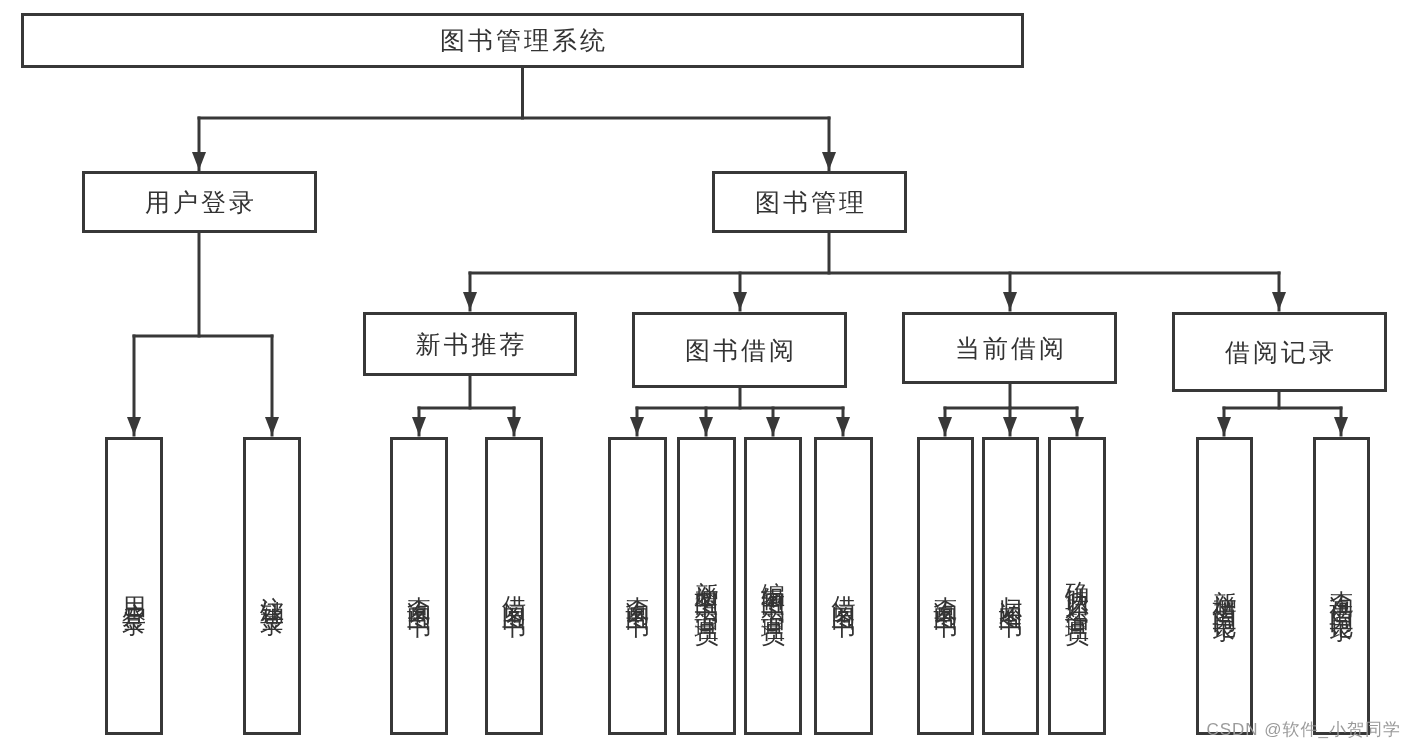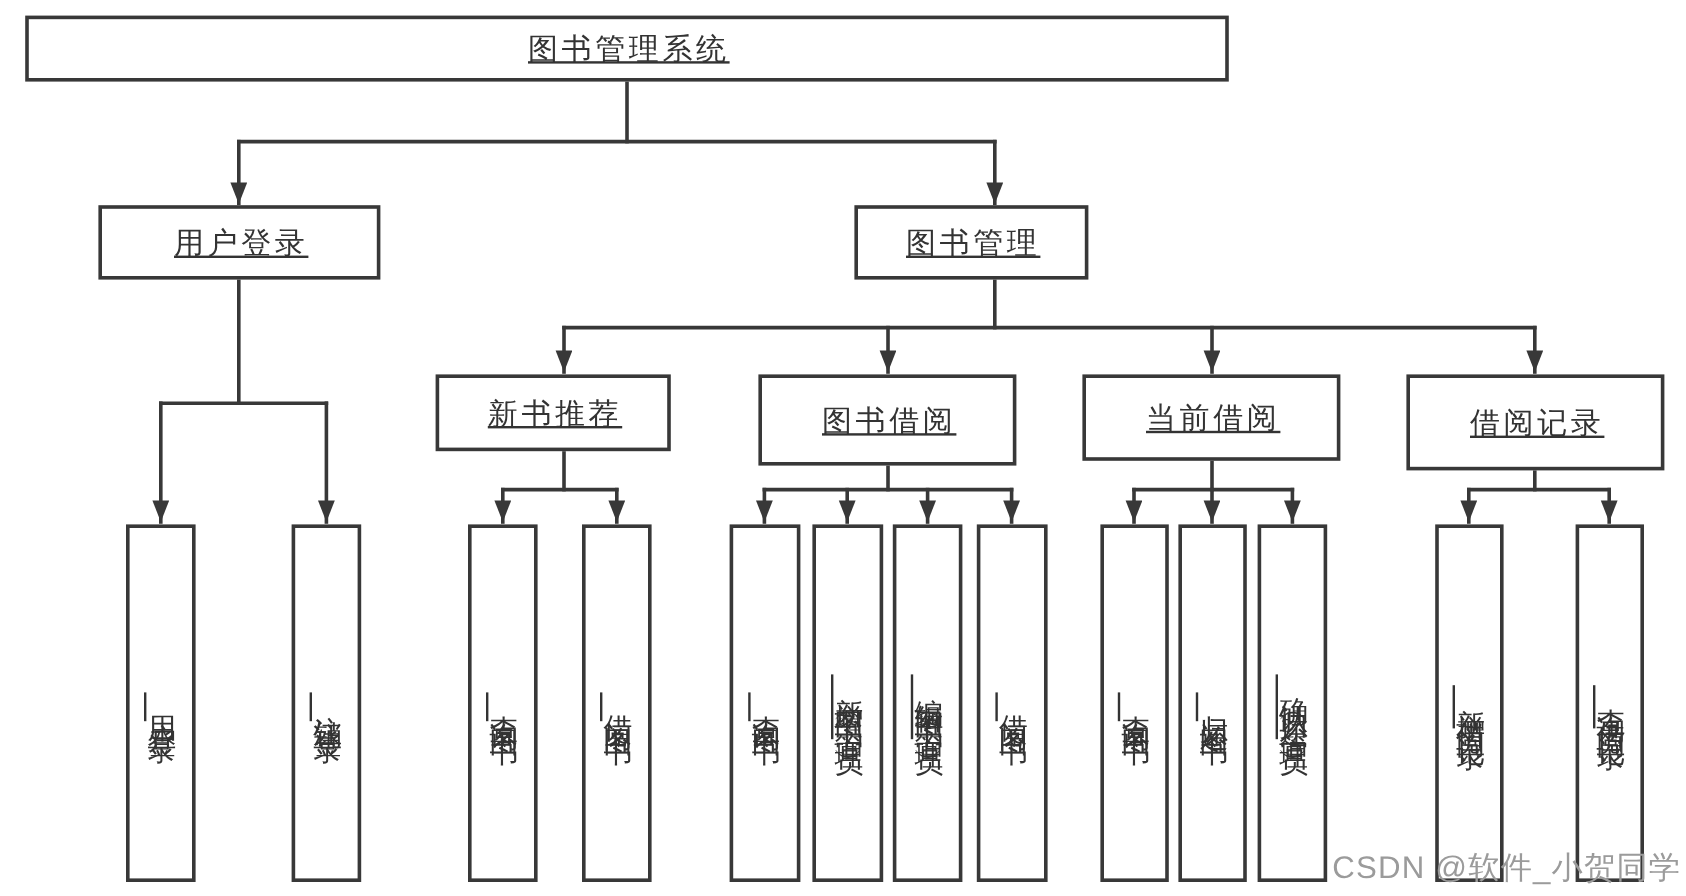--- a/index.html
+++ b/index.html
@@ -15,41 +15,40 @@
   .box {
     position: absolute;
     box-sizing: border-box;
     background: #ffffff;
     border: 3px solid #383838;
     display: flex;
     align-items: center;
     justify-content: center;
     color: #333333;
     z-index: 2;
-    text-decoration: underline;
   }
   .box.h span {
     font-size: 25px;
     letter-spacing: 3px;
     margin-right: -3px;
     white-space: nowrap;
   }
   .box.v span {
     writing-mode: vertical-rl;
     text-orientation: mixed;
     font-size: 24px;
     letter-spacing: 6px;
     margin-bottom: -6px;
     white-space: nowrap;
   }
   .wm {
     position: absolute;
     right: 4px;
     bottom: 6px;
-    font-size: 26px;
+    font-size: 17px;
     color: #9b9b9b;
     letter-spacing: 1px;
     z-index: 5;
     white-space: nowrap;
   }
   .stroke { stroke: #383838; stroke-width: 3; fill: none; stroke-linecap: square; }
 </style>
 </head>
 <body>
 
@@ -121,21 +120,21 @@
     <span>图书管理系统</span>
   </div>
 
   <div class="box h" style="left:82px; top:171px; width:235px; height:62px">
     <span>用户登录</span>
   </div>
   <div class="box h" style="left:712px; top:171px; width:195px; height:62px">
     <span>图书管理</span>
   </div>
 
-  <div class="box h" style="left:363px; top:312px; width:196px; height:64px">
+  <div class="box h" style="left:363px; top:312px; width:214px; height:64px">
     <span>新书推荐</span>
   </div>
   <div class="box h" style="left:632px; top:312px; width:215px; height:76px">
     <span>图书借阅</span>
   </div>
   <div class="box h" style="left:902px; top:312px; width:215px; height:72px">
     <span>当前借阅</span>
   </div>
   <div class="box h" style="left:1172px; top:312px; width:215px; height:80px">
     <span>借阅记录</span>

